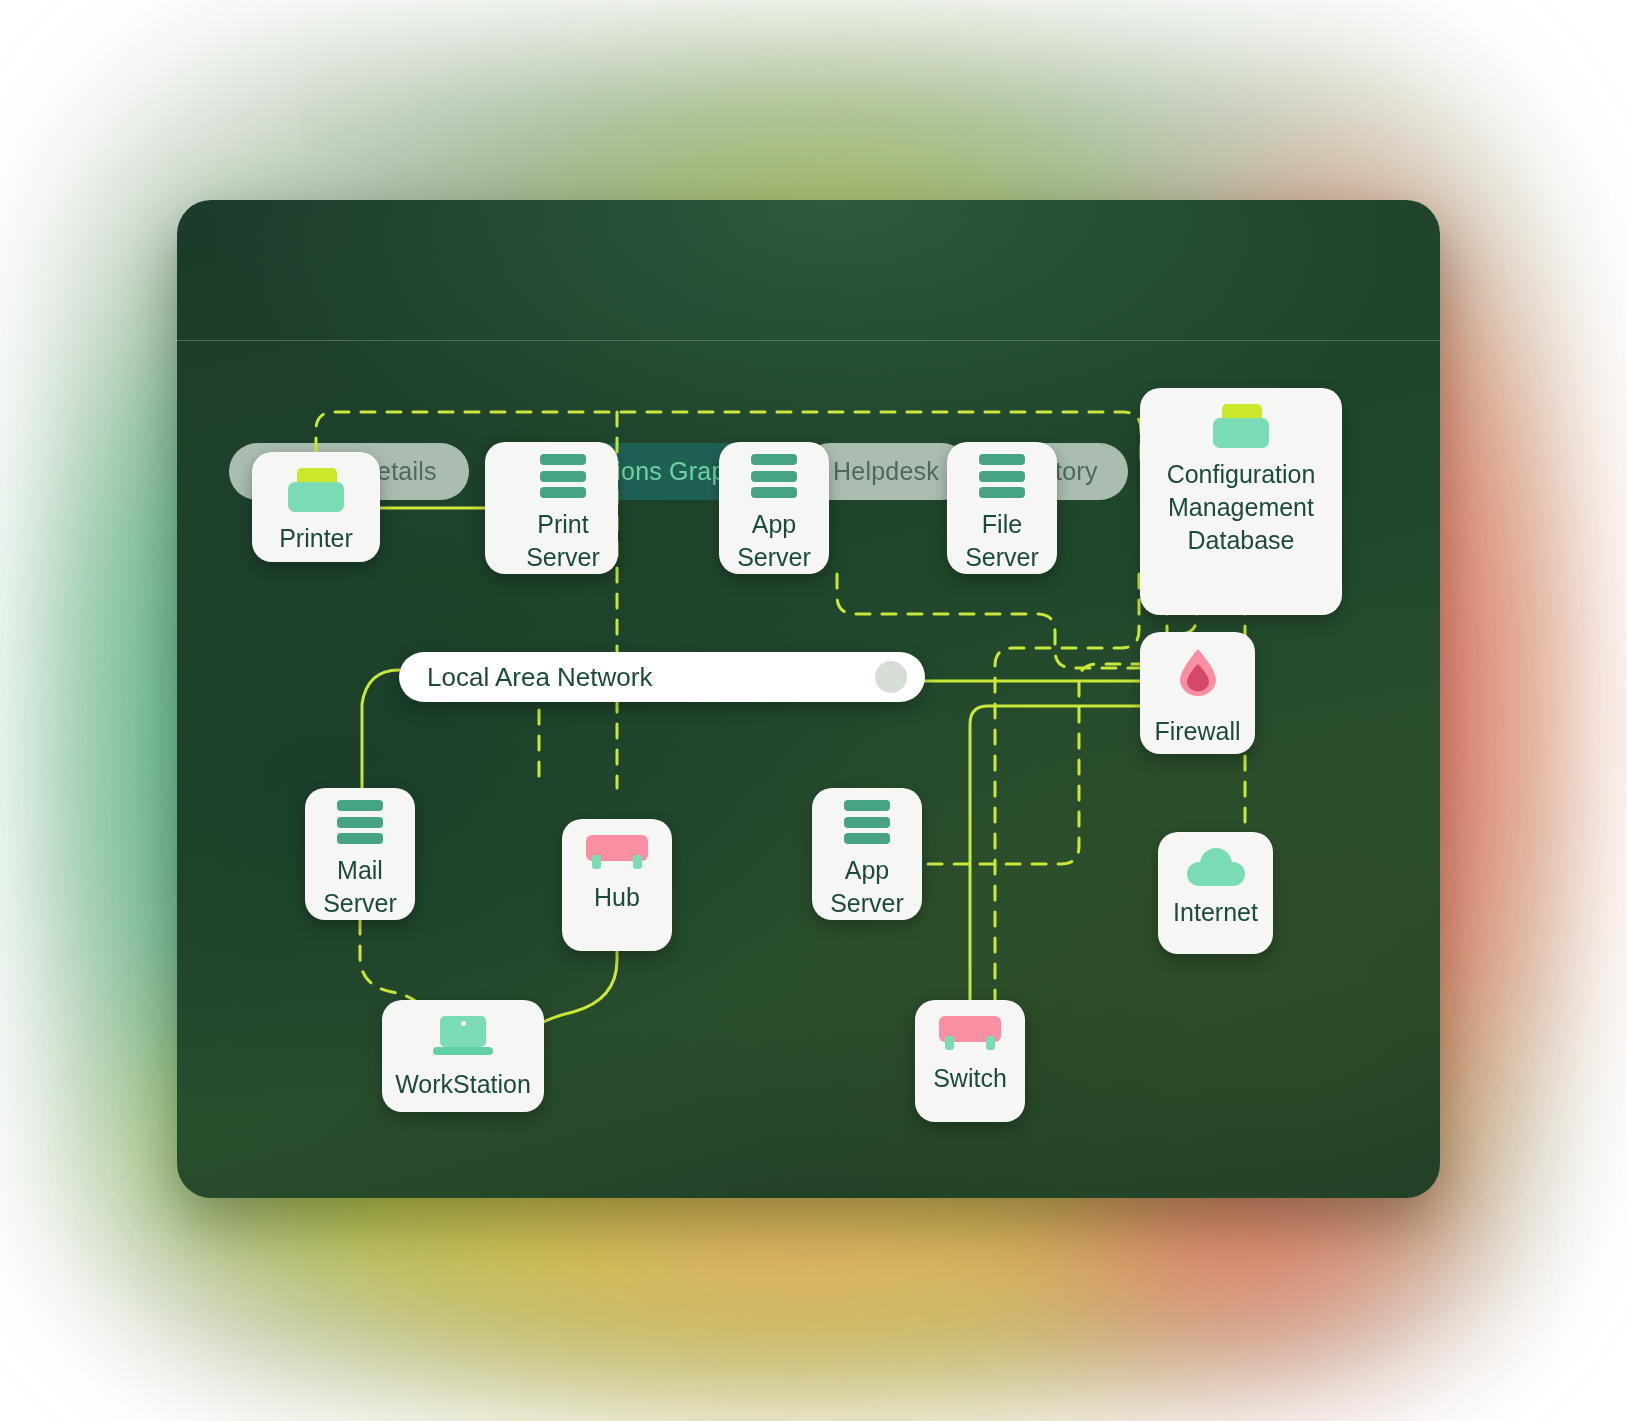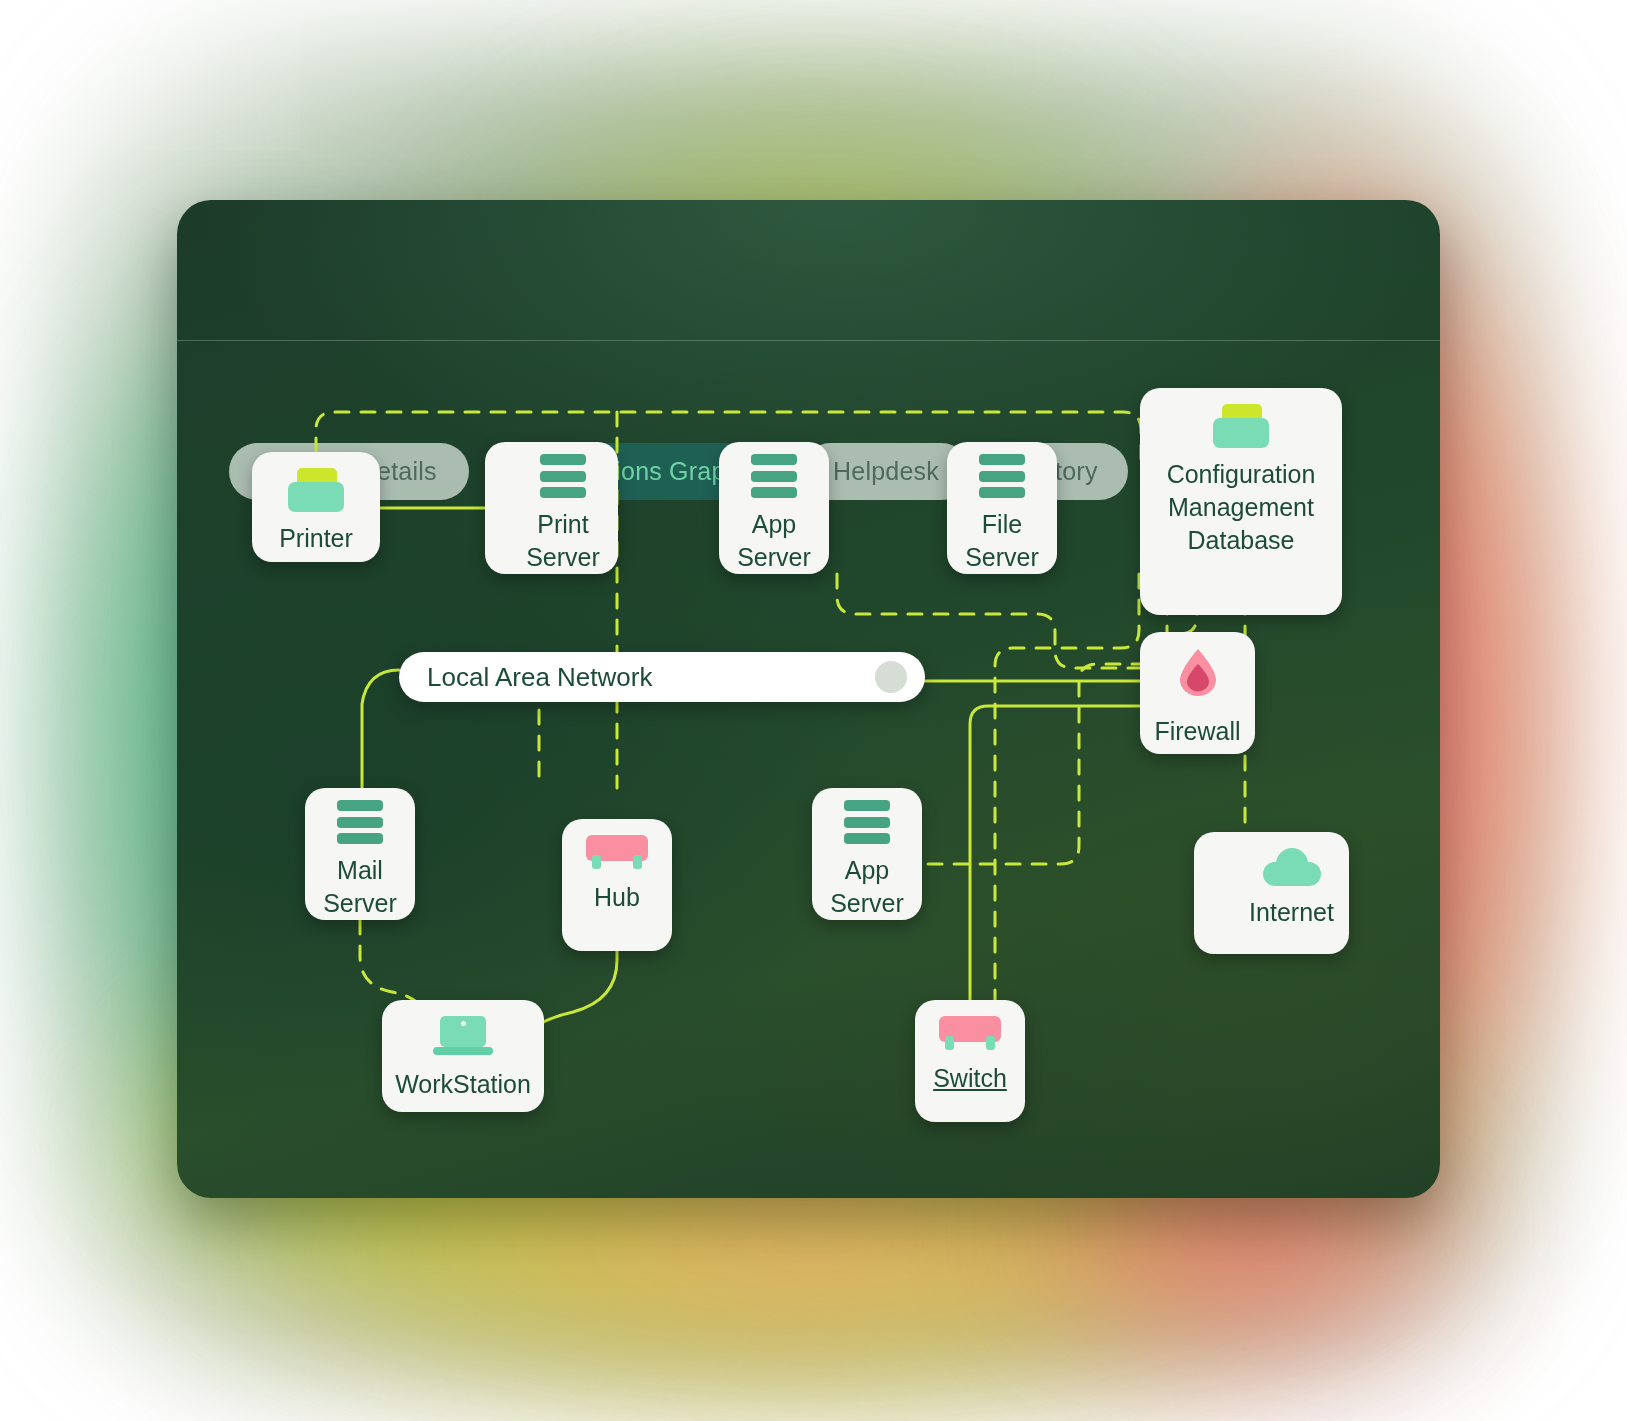--- a/index.html
+++ b/index.html
@@ -280,21 +280,21 @@
       <div class="ico">
         <div class="ico-server">
           <i></i>
           <i></i>
           <i></i>
         </div>
       </div>
       <div class="label" style="margin-top: 10px; white-space: pre-line;">App
 Server</div>
     </div>
-    <div class="node" style="left: 1017px; top: 632px; width: 115px; height: 122px; padding-left: 40px;">
+    <div class="node" style="left: 981px; top: 632px; width: 115px; height: 122px;">
       <div style="height: 16px;"></div>
       <div class="ico">
         <div class="ico-cloud">
           <div class="c2"></div>
           <div class="c1"></div>
         </div>
       </div>
       <div class="label" style="margin-top: 10px; white-space: pre-line;">Internet</div>
     </div>
     <div class="node" style="left: 205px; top: 800px; width: 162px; height: 112px;">
@@ -310,15 +310,15 @@
     </div>
     <div class="node" style="left: 738px; top: 800px; width: 110px; height: 122px;">
       <div style="height: 16px;"></div>
       <div class="ico">
         <div class="ico-hub">
           <div class="body"></div>
           <div class="leg l"></div>
           <div class="leg r"></div>
         </div>
       </div>
-      <div class="label" style="margin-top: 10px; white-space: pre-line; text-decoration: underline;">Switch</div>
+      <div class="label" style="margin-top: 10px; white-space: pre-line;">Switch</div>
     </div>
   </div>
 
 </body></html>

